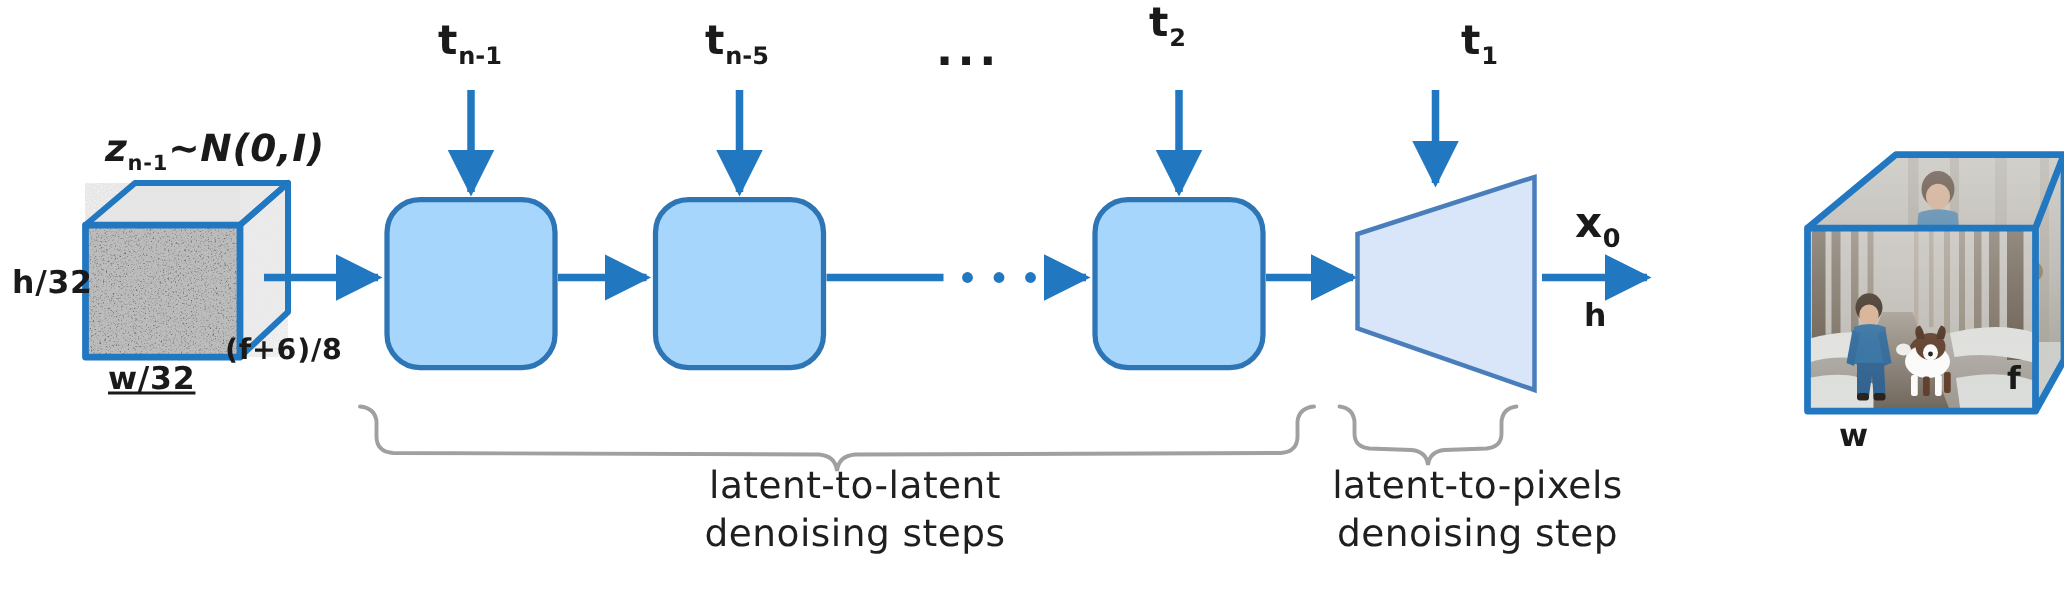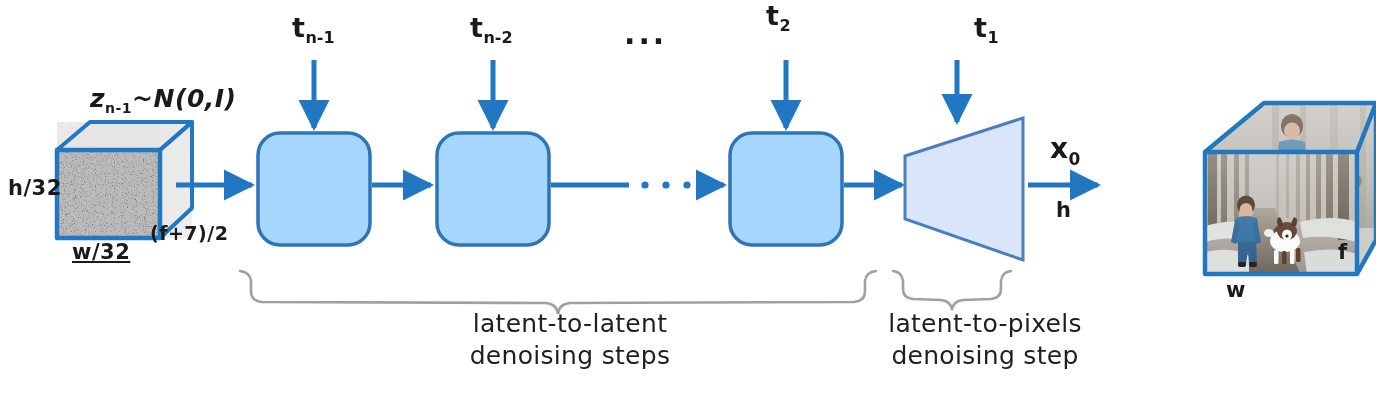--- a/index.html
+++ b/index.html
@@ -38,21 +38,20 @@
     vertical-align: sub;
     letter-spacing: 0px;
   }
   .dots-label {
     font-size: 30px;
     letter-spacing: 3px;
   }
   .z-label {
     font-size: 25px;
     font-style: italic;
-    margin-left: 20px;
   }
   .z-label .sub {
     font-size: 14px;
     vertical-align: sub;
     font-style: normal;
   }
   .dim-label {
     font-size: 21px;
   }
   .small-dim {
@@ -299,27 +298,27 @@
     <path d="M893,271 q9,1 10,10 l0,8 q0,9 10,10 l28,1 q10,1 11,10
              q1,-9 11,-10 l28,-1 q10,-1 10,-10 l0,-8 q1,-9 10,-10" fill="none" stroke="#a0a0a0" stroke-width="2.6" stroke-linecap="round"></path>
   </svg>
 
   <div class="hand-label z-label" style="left:70px; top:84px;">
     <span>z</span><span class="sub">n-1</span><span>~N(0,I)</span>
   </div>
 
   <div class="hand-label dim-label" style="left:8px; top:176px;">h/32</div>
   <div class="hand-label dim-label" style="left:72px; top:240px;text-decoration:underline;">w/32</div>
-  <div class="hand-label small-dim" style="left:150px; top:222px;">(f+7)/2</div>
+  <div class="hand-label small-dim" style="left:150px; top:222px;">(f+6)/8</div>
 
   <div class="hand-label ts-label" style="left:292px; top:12px;">
     <span>t</span><span class="sub">n-1</span>
   </div>
   <div class="hand-label ts-label" style="left:470px; top:12px;">
-    <span>t</span><span class="sub">n-2</span>
+    <span>t</span><span class="sub">n-5</span>
   </div>
   <div class="hand-label dots-label" style="left:624px; top:16px;">...</div>
   <div class="hand-label ts-label" style="left:766px; top:0;">
     <span>t</span><span class="sub">2</span>
   </div>
   <div class="hand-label ts-label" style="left:938px; top:12px;margin-left:36px;">
     <span>t</span><span class="sub">1</span>
   </div>
 
   <div class="hand-label x0-label" style="left:1050px; top:132px;">

